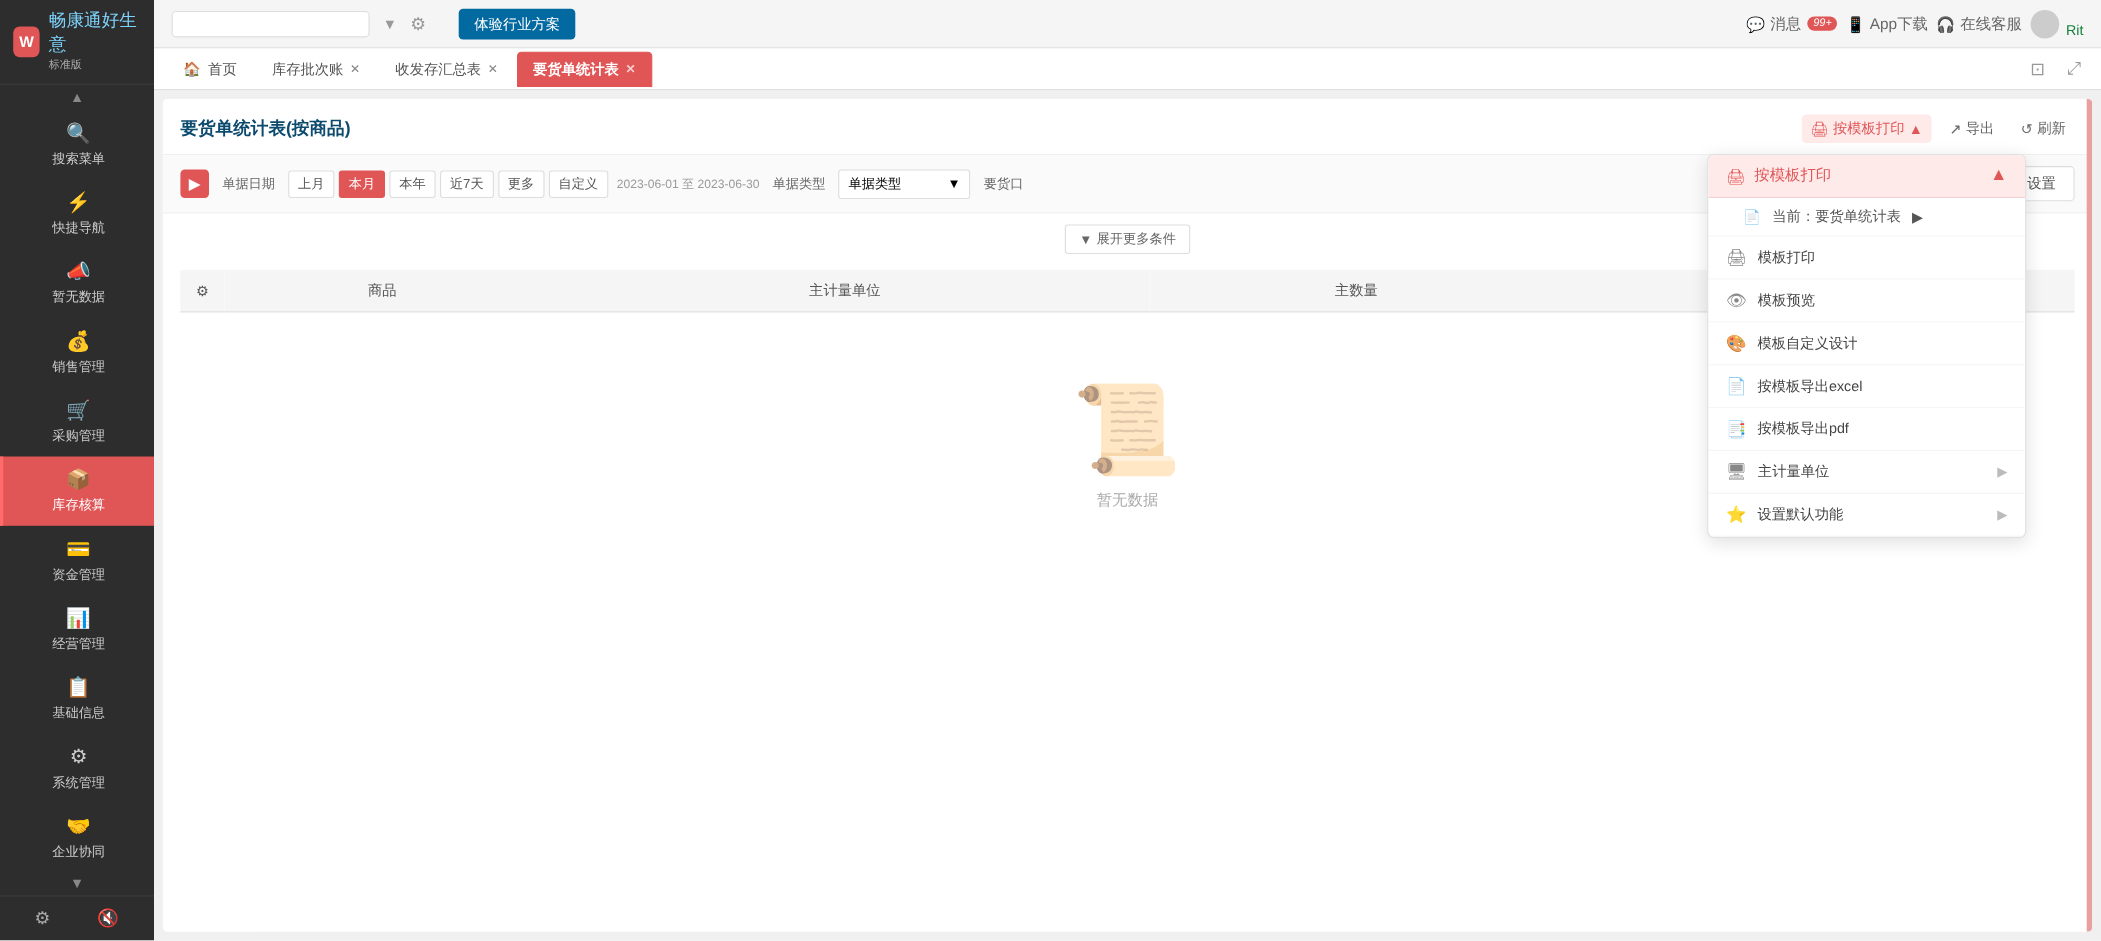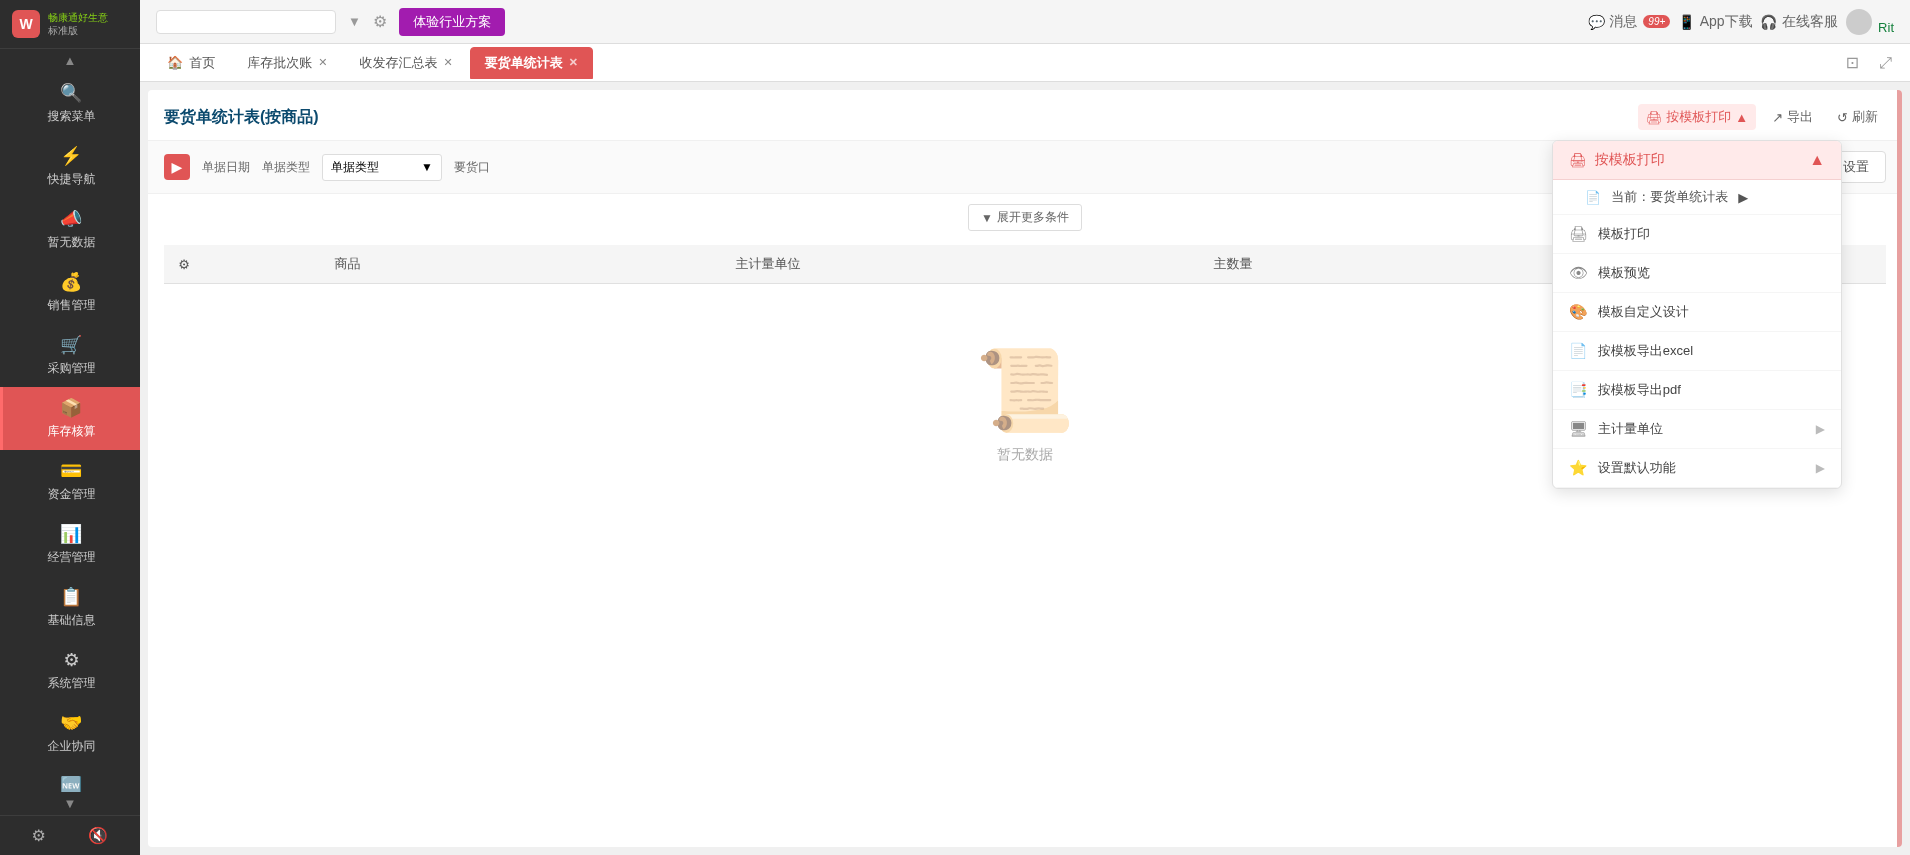--- a/index.html
+++ b/index.html
@@ -22,21 +22,21 @@
       gap: 8px;
       border-bottom: 1px solid #3d3d3d;
     }
     .logo-icon {
       width: 28px; height: 28px;
       background: #e05555;
       border-radius: 6px;
       display: flex; align-items: center; justify-content: center;
       color: white; font-size: 14px; font-weight: bold;
     }
-    .logo-text { font-size: 10px; color: #84cc16; line-height: 1.3; }
+    .logo-text { font-size: 16px; color: #7dd3fc; line-height: 1.3; }
     .logo-sub { font-size: 10px; color: #aaa; }
     .sidebar-scroll { flex: 1; overflow-y: auto; overflow-x: hidden; }
     .sidebar-scroll::-webkit-scrollbar { width: 4px; }
     .sidebar-scroll::-webkit-scrollbar-thumb { background: #555; border-radius: 2px; }
     .sidebar-item {
       display: flex;
       flex-direction: column;
       align-items: center;
       padding: 10px 4px;
       cursor: pointer;
@@ -87,27 +87,28 @@
       background: white;
       border: 1px solid #ddd;
       border-radius: 4px;
       padding: 4px 10px;
       font-size: 12px;
       width: 180px;
       color: #999;
     }
     .topbar-actions { display: flex; align-items: center; gap: 8px; margin-left: auto; }
     .topbar-btn-trial {
-      background: #a21caf;
+      background: #0369a1;
       color: white;
       border: none;
       border-radius: 4px;
       padding: 5px 14px;
       font-size: 13px;
       cursor: pointer;
+      margin-left: 18px;
     }
     .topbar-icon-btn { color: #666; cursor: pointer; font-size: 14px; display: flex; align-items: center; gap: 4px; }
     .badge {
       background: #e05555;
       color: white;
       border-radius: 8px;
       font-size: 10px;
       padding: 1px 5px;
       margin-left: 2px;
       font-style: italic;
@@ -489,20 +490,29 @@
         <div class="header-action-btn">
           <span>↺</span>
           <span>刷新</span>
         </div>
       </div>
     </div>
 
     <div class="filter-bar">
       <button class="filter-expand-btn">▶</button>
       <span class="filter-label">单据日期</span>
+      <div class="filter-date-group">
+        <button class="date-btn">上月</button>
+        <button class="date-btn active">本月</button>
+        <button class="date-btn">本年</button>
+        <button class="date-btn">近7天</button>
+        <button class="date-btn">更多</button>
+        <button class="date-btn">自定义</button>
+        <span class="date-range-text">2023-06-01 至 2023-06-30</span>
+      </div>
       <span class="filter-label">单据类型</span>
       <div class="filter-select">
         <span>单据类型</span>
         <span>▼</span>
       </div>
       <span class="filter-label">要货口</span>
       <div style="margin-left:auto; display:flex; gap:8px;">
         <button class="action-btn-primary">查询</button>
         <button class="action-btn-secondary">设置</button>
       </div>

